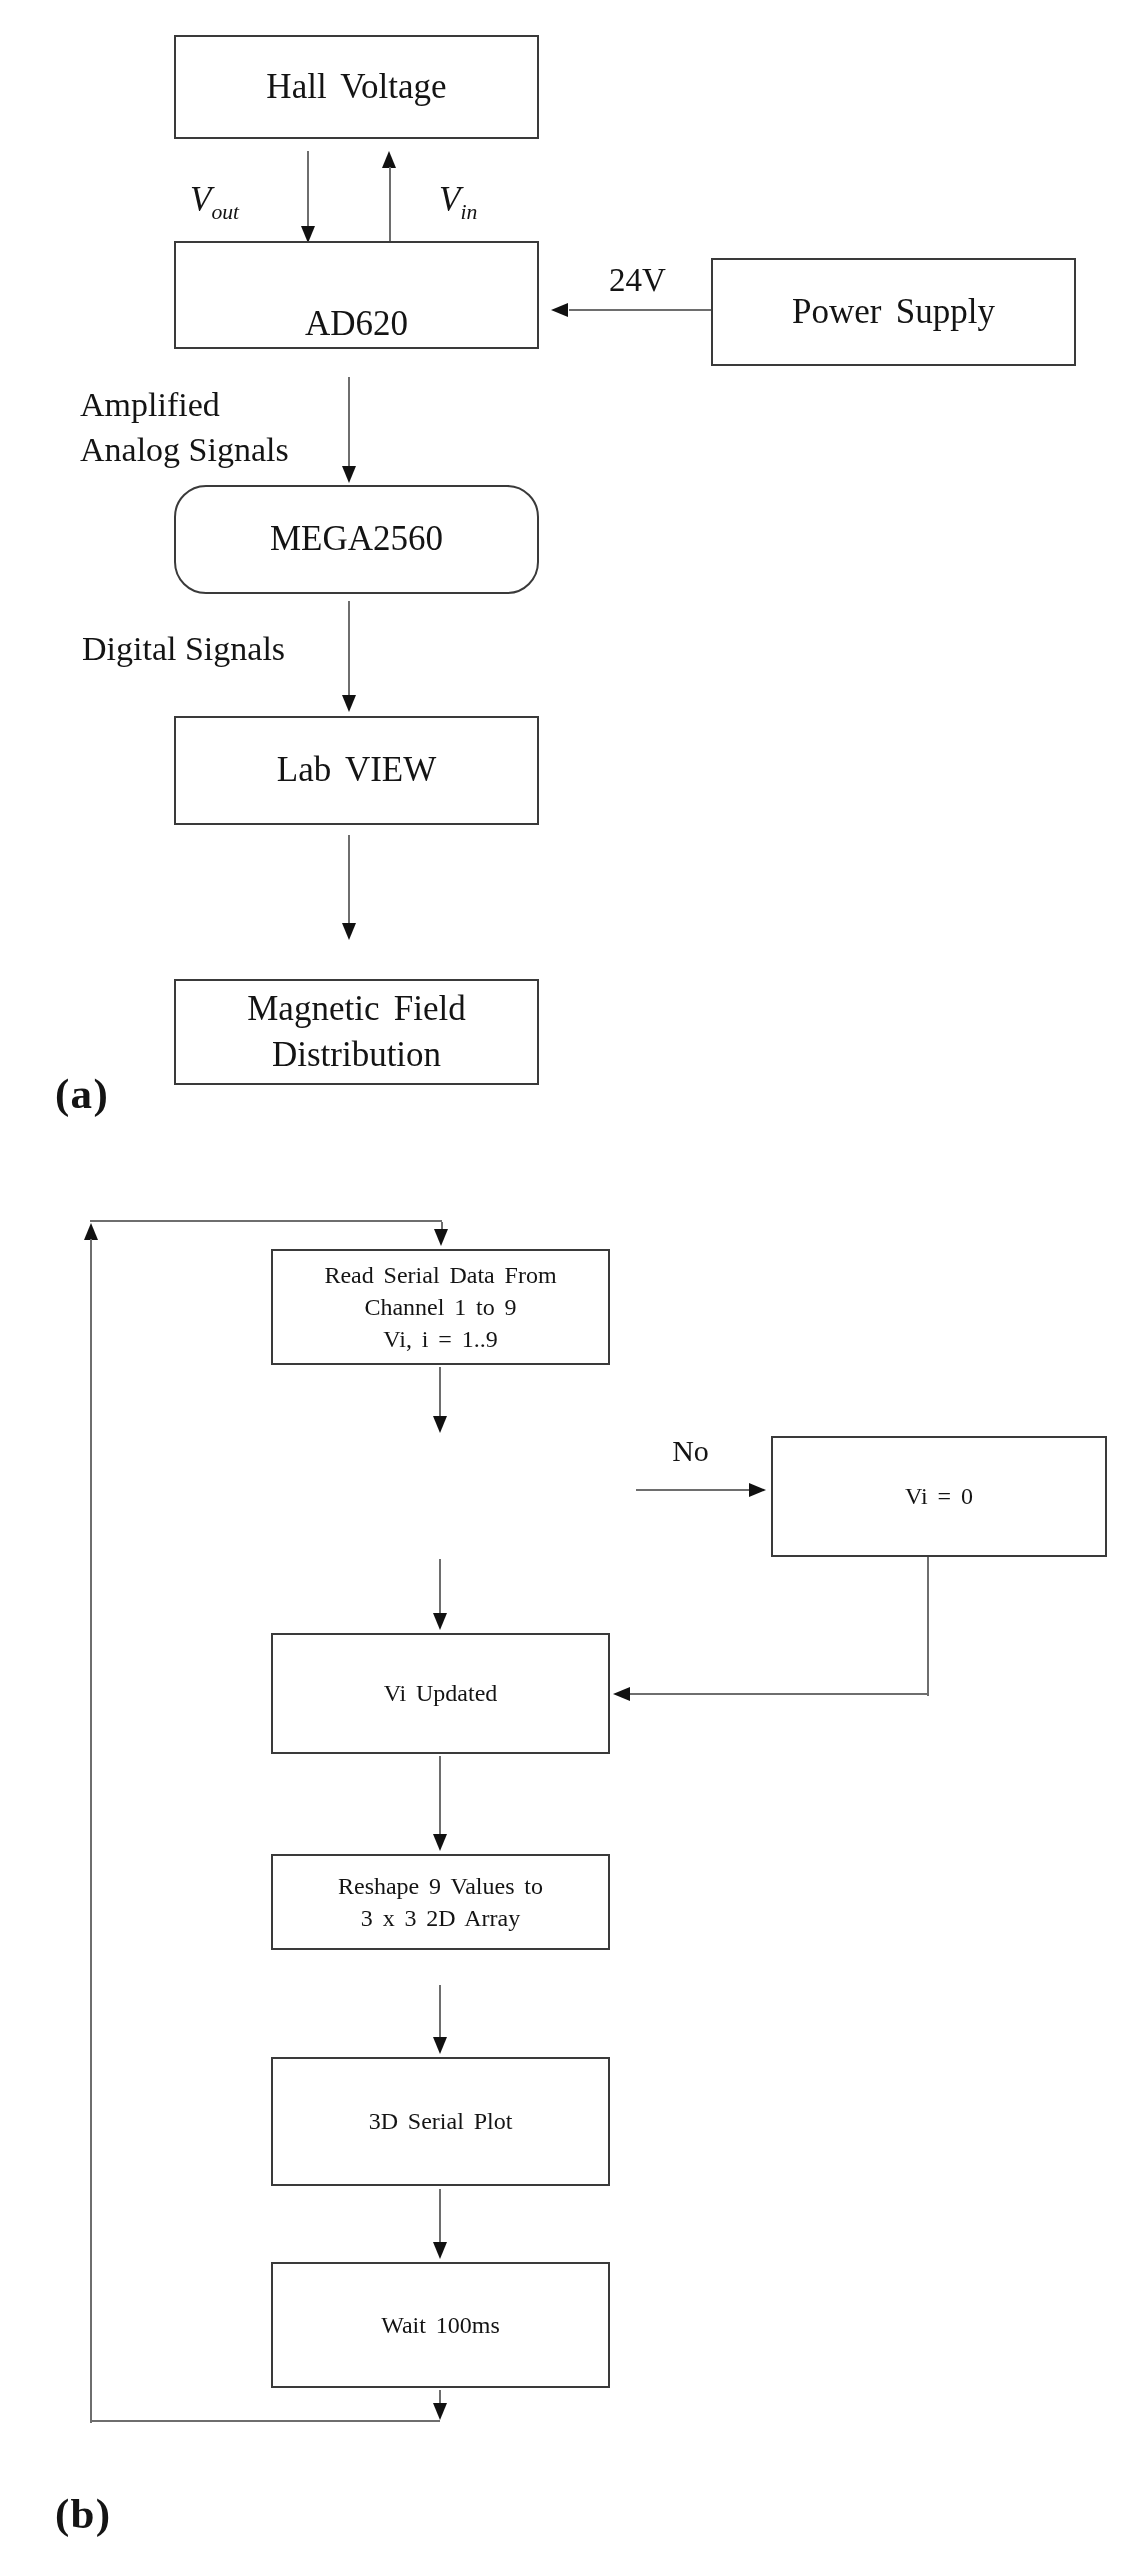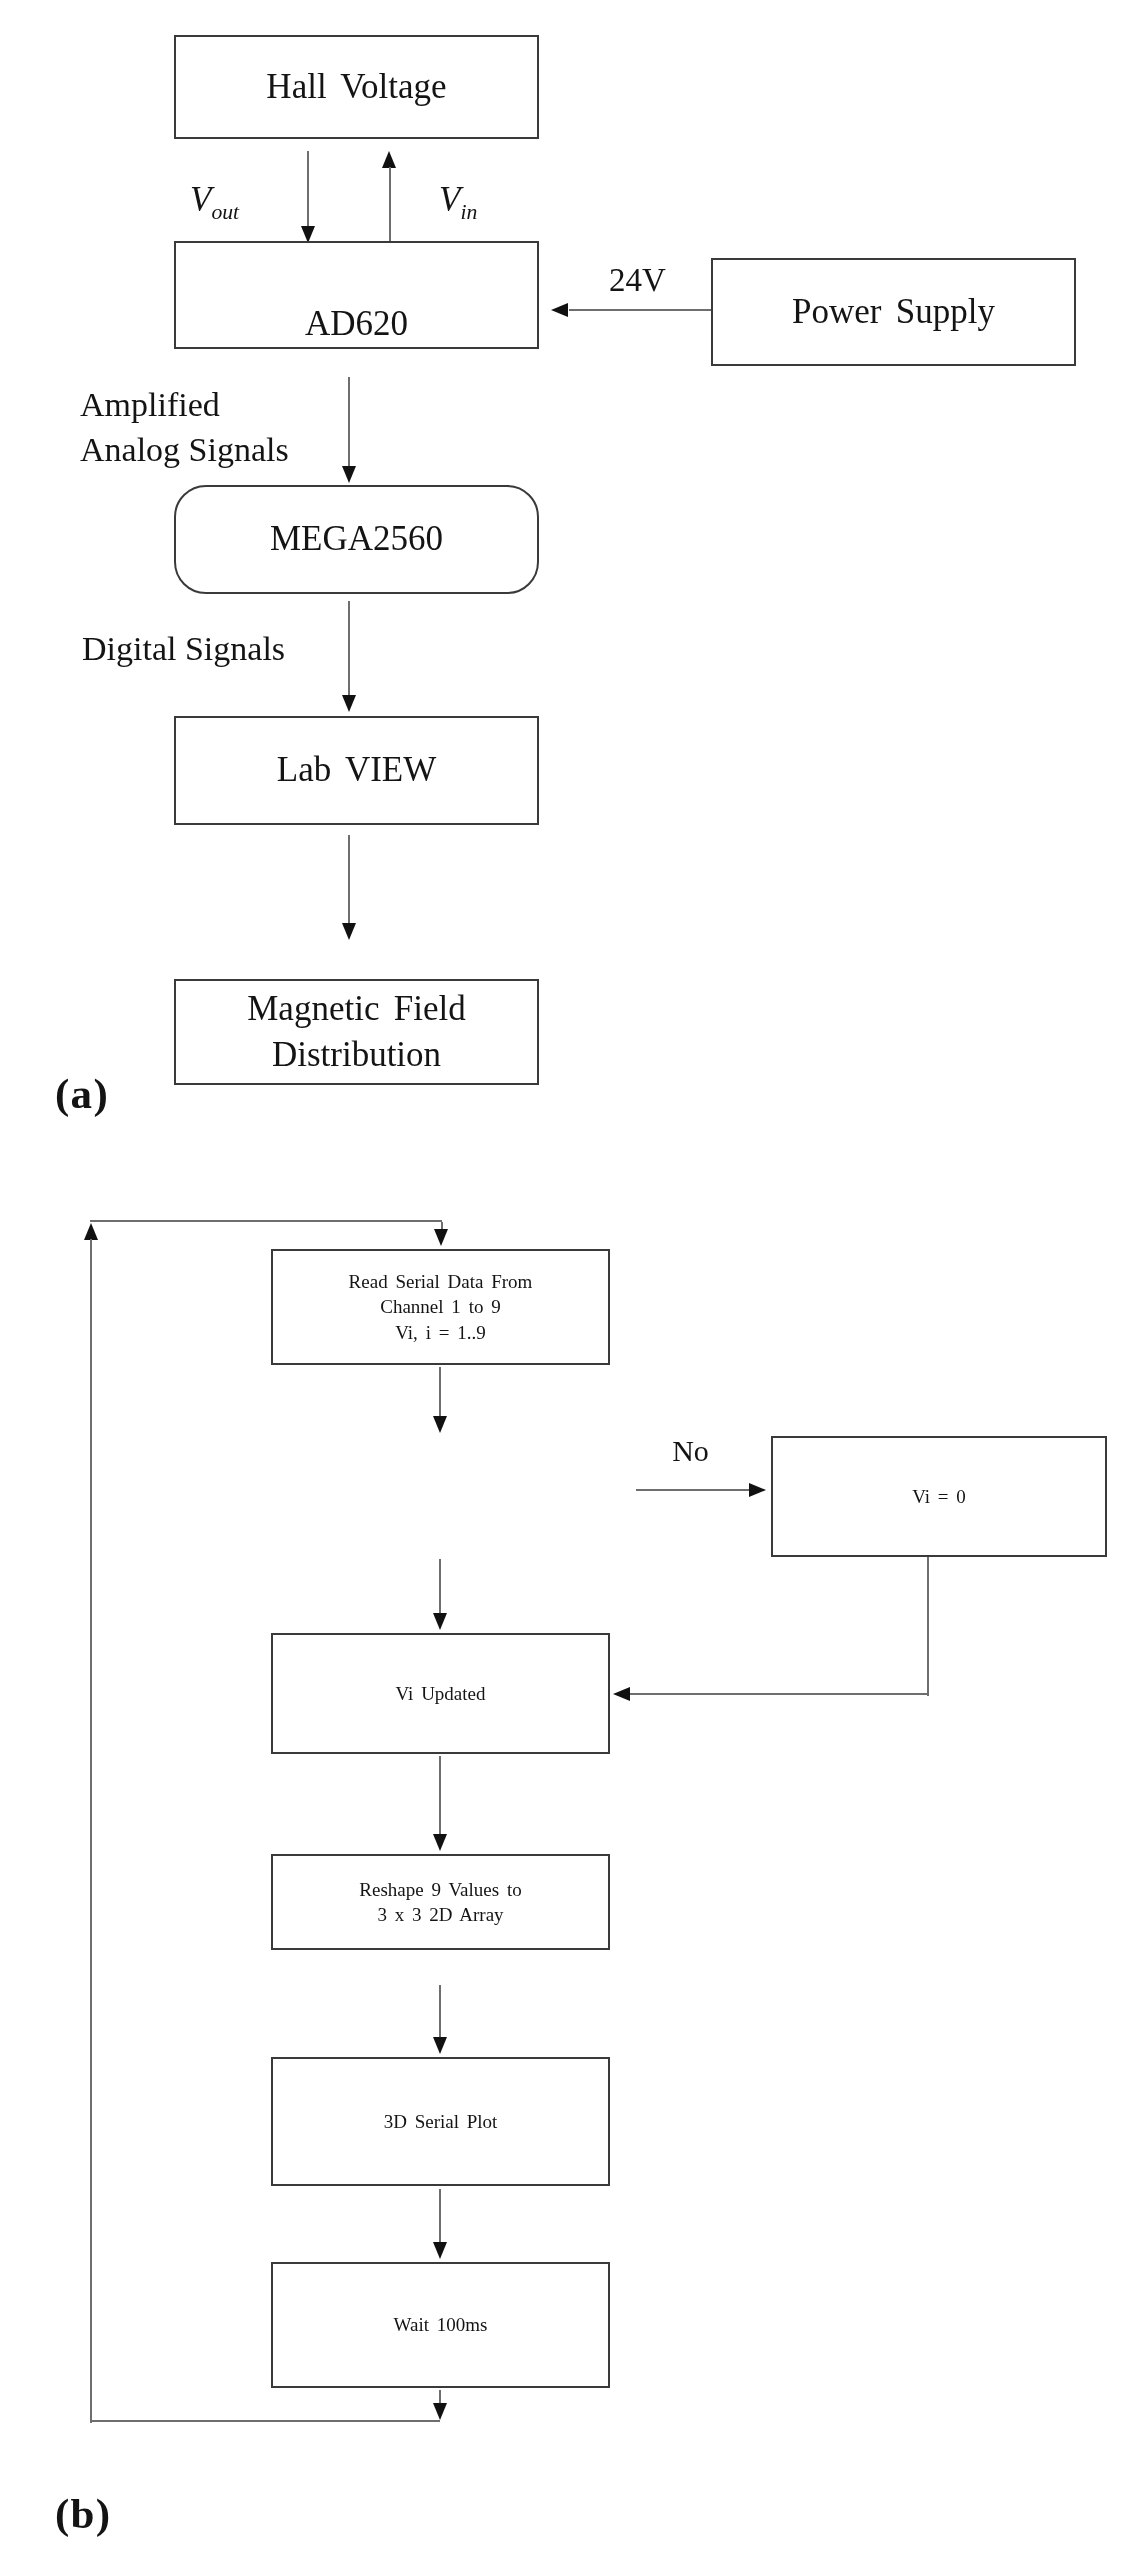--- a/index.html
+++ b/index.html
@@ -15,21 +15,21 @@
     font-family:"Liberation Serif","DejaVu Serif",serif;color:var(--ink);
     overflow:hidden;
   }
   section{position:absolute;inset:0;}
   .box{
     position:absolute;box-sizing:border-box;border:2.5px solid var(--border);
     background:var(--bg);display:flex;flex-direction:column;align-items:center;
     justify-content:center;text-align:center;word-spacing:0.16em;
   }
   .fig-a .box{font-size:35px;line-height:1.32;}
-  .fig-b .box{font-size:19px;line-height:1.34;}
+  .fig-b .box{font-size:24px;line-height:1.34;}
   .box span{display:block;}
   .vshaft{position:absolute;width:1.9px;background:var(--line);}
   .hshaft{position:absolute;height:1.9px;background:var(--line);}
   .head{position:absolute;width:0;height:0;}
   .head.down{border-left:7px solid transparent;border-right:7px solid transparent;border-top:17.6px solid var(--head);}
   .head.up{border-left:7px solid transparent;border-right:7px solid transparent;border-bottom:17.6px solid var(--head);}
   .head.left{border-top:7px solid transparent;border-bottom:7px solid transparent;border-right:17.6px solid var(--head);}
   .head.right{border-top:7px solid transparent;border-bottom:7px solid transparent;border-left:17.6px solid var(--head);}
   .sidelabel{position:absolute;font-size:34px;line-height:1.33;white-space:nowrap;}
   .mathlabel{position:absolute;font-size:35px;font-style:italic;white-space:nowrap;}

